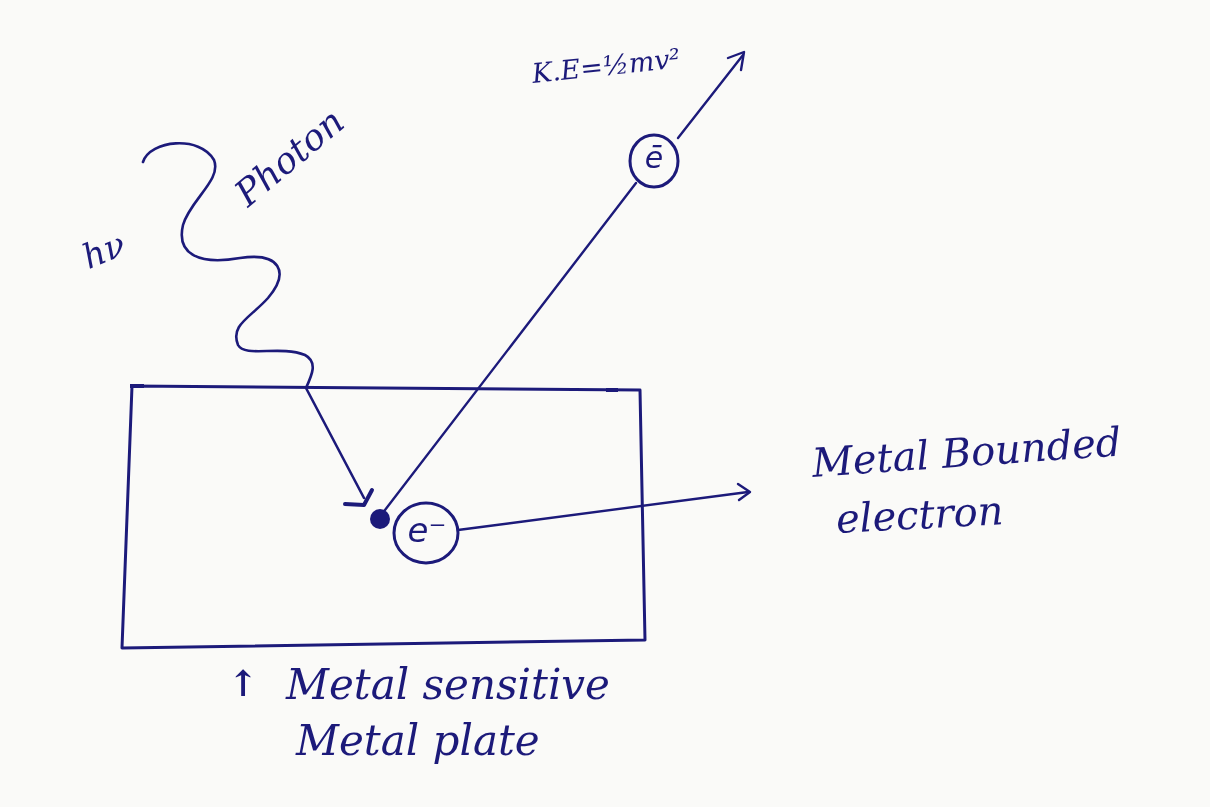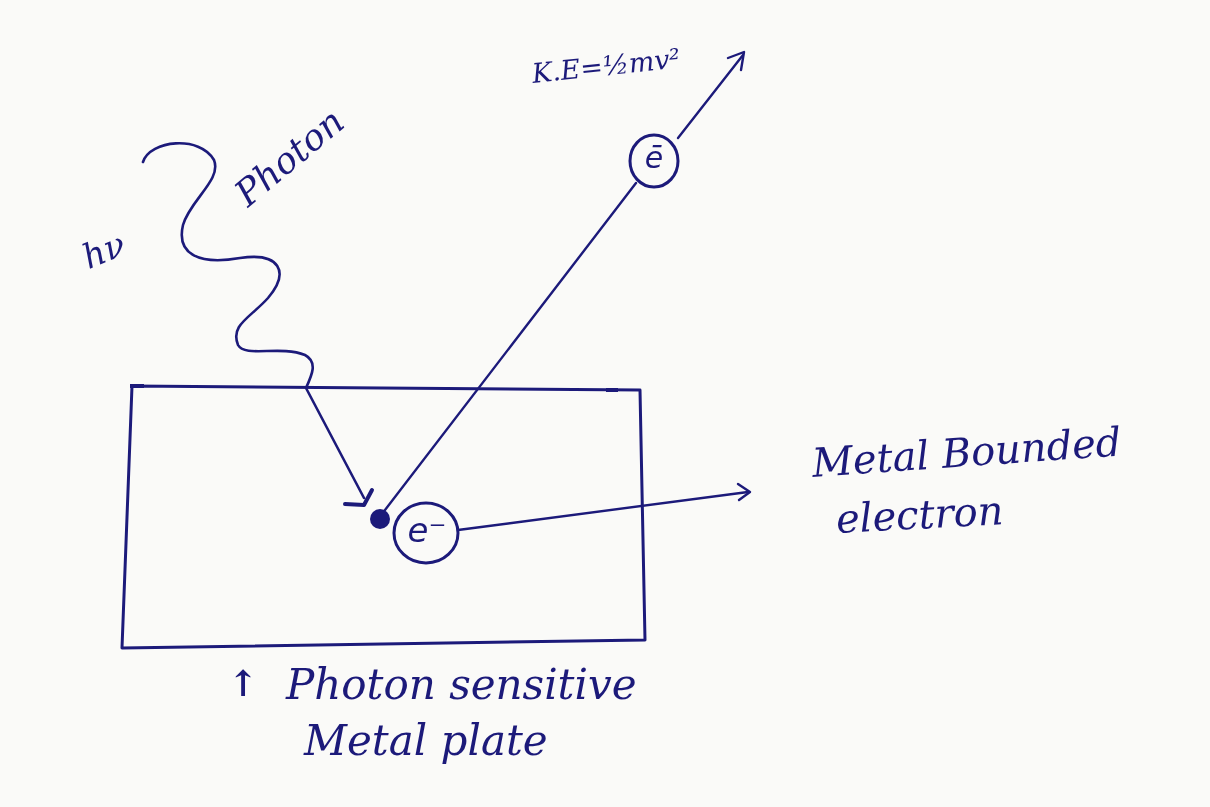--- a/index.html
+++ b/index.html
@@ -67,14 +67,14 @@
 <div class="lbl" style="left:532px; top:58px; font-size:27px; transform: rotate(-6deg);">K.E=½mv²</div>
 
 <div class="lbl" style="left:84px; top:238px; font-size:34px; transform: rotate(-22deg);">hν</div>
 
 <div class="lbl" style="left:240px; top:178px; font-size:36px; transform: rotate(-40deg);">Photon</div>
 
 <div class="lbl" style="left:812px; top:440px; font-size:40px; transform: rotate(-4deg);">Metal Bounded</div>
 <div class="lbl" style="left:836px; top:496px; font-size:40px; transform: rotate(-3deg);">electron</div>
 
 <div class="lbl" style="left:228px; top:662px; font-size:36px; font-style:normal; font-weight:bold;">↑</div>
-<div class="lbl" style="left:286px; top:660px; font-size:42px;">Photon sensitive</div>
-<div class="lbl" style="left:296px; top:716px; font-size:42px;margin-left:8px;">Metal plate</div>
+<div class="lbl" style="left:286px; top:660px; font-size:42px;">Metal sensitive</div>
+<div class="lbl" style="left:296px; top:716px; font-size:42px;">Metal plate</div>
 
 </body></html>

